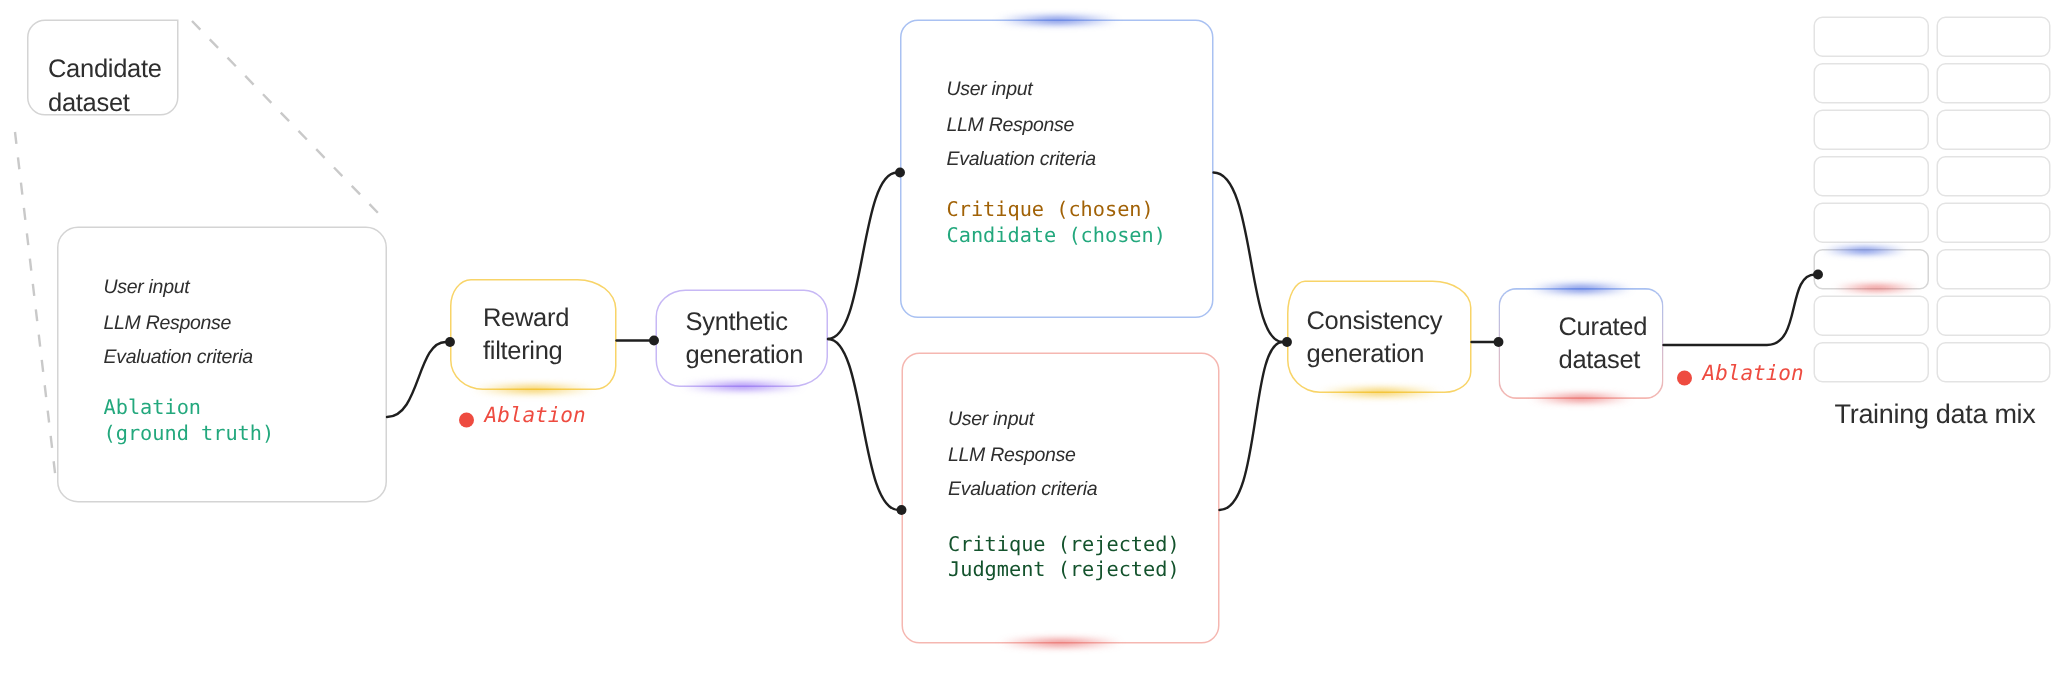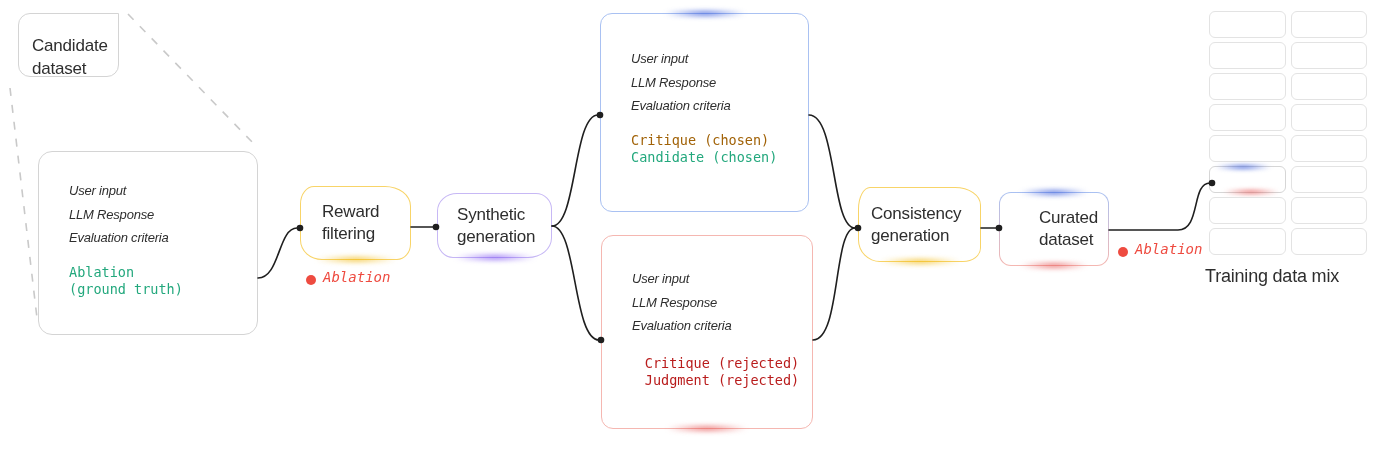--- a/index.html
+++ b/index.html
@@ -6,21 +6,21 @@
   #canvas{position:relative;width:1380px;height:449px;background:#fff;overflow:hidden;
           font-family:"Liberation Sans",sans-serif;color:#2e2e2e;}
   
   .box{position:absolute;background:#fff;border:1.5px solid #d4d4d4;box-sizing:border-box;}
   .candidate{left:18px;top:13px;width:101px;height:64px;border-radius:12px 0 12px 12px;
              padding:20px 0 0 13px;font-size:17px;line-height:23px;letter-spacing:-0.2px;}
   .source{left:38px;top:151px;width:220px;height:184px;border-radius:14px;padding:27px 0 0 30px;}
   .detail-lines{font-size:13px;line-height:23.5px;letter-spacing:-0.2px;font-style:italic;}
   .mono{font-family:"DejaVu Sans Mono","Liberation Mono",monospace;font-size:13.5px;line-height:17.5px;white-space:pre;}
   .mono-block{margin-top:14px;}
-  .green{color:#23a87d;} .bluetxt{color:#a16207;} .redtxt{color:#b91c1c;text-align:center;}
+  .green{color:#23a87d;} .bluetxt{color:#a16207;} .redtxt{color:#14532d;}
   .chosen{left:600px;top:13px;width:209px;height:199px;border:1.5px solid #a9c1f2;border-radius:12px;padding:33px 0 0 30px;}
   .rejected{left:601px;top:235px;width:212px;height:194px;border:1.5px solid #f5b7b1;border-radius:12px;padding:31px 0 0 30px;}
   
   .node{position:absolute;background:#fff;box-sizing:border-box;display:flex;align-items:center;
         font-size:17px;line-height:22px;letter-spacing:-0.2px;}
   .node-label{display:block;}
   .reward{left:300px;top:186px;width:111px;height:74px;border:1.5px solid #f8d468;
           border-radius:14px 26px 14px 22px / 18px 20px 16px 20px;padding-left:21px;}
   .synth{left:437px;top:193px;width:115px;height:65px;border:1.5px solid #c7b8f5;
          border-radius:20px 16px 24px 16px / 18px 16px 20px 18px;padding-left:19px;}
@@ -43,21 +43,21 @@
   .abl-text{font-family:"DejaVu Sans Mono","Liberation Mono",monospace;font-size:14px;}
   
   .grid{position:absolute;left:1209px;top:11px;display:grid;grid-template-columns:77px 76px;
         gap:4px 5px;}
   .grid-cell{height:27px;background:#fff;border:1px solid #e3e3e3;border-radius:6px;
              box-sizing:border-box;position:relative;}
   .grid-cell.hl{border-color:#d6d6d6;}
   .cell-glow{width:58px;height:6px;filter:blur(2px);}
   .cell-glow.g-top{top:-3px;left:44%;}
   .cell-glow.g-bottom{bottom:-3px;left:54%;}
-  .train-label{position:absolute;left:1205px;top:266px;width:170px;text-align:left;
+  .train-label{position:absolute;left:1205px;top:266px;width:170px;text-align:center;
                font-size:18px;letter-spacing:-0.2px;}
   
   #wires{position:absolute;left:0;top:0;z-index:6;pointer-events:none;}
 </style>
 </head>
 <body>
 
 <div id="canvas">
 
   <svg id="wires" width="1380" height="449">

